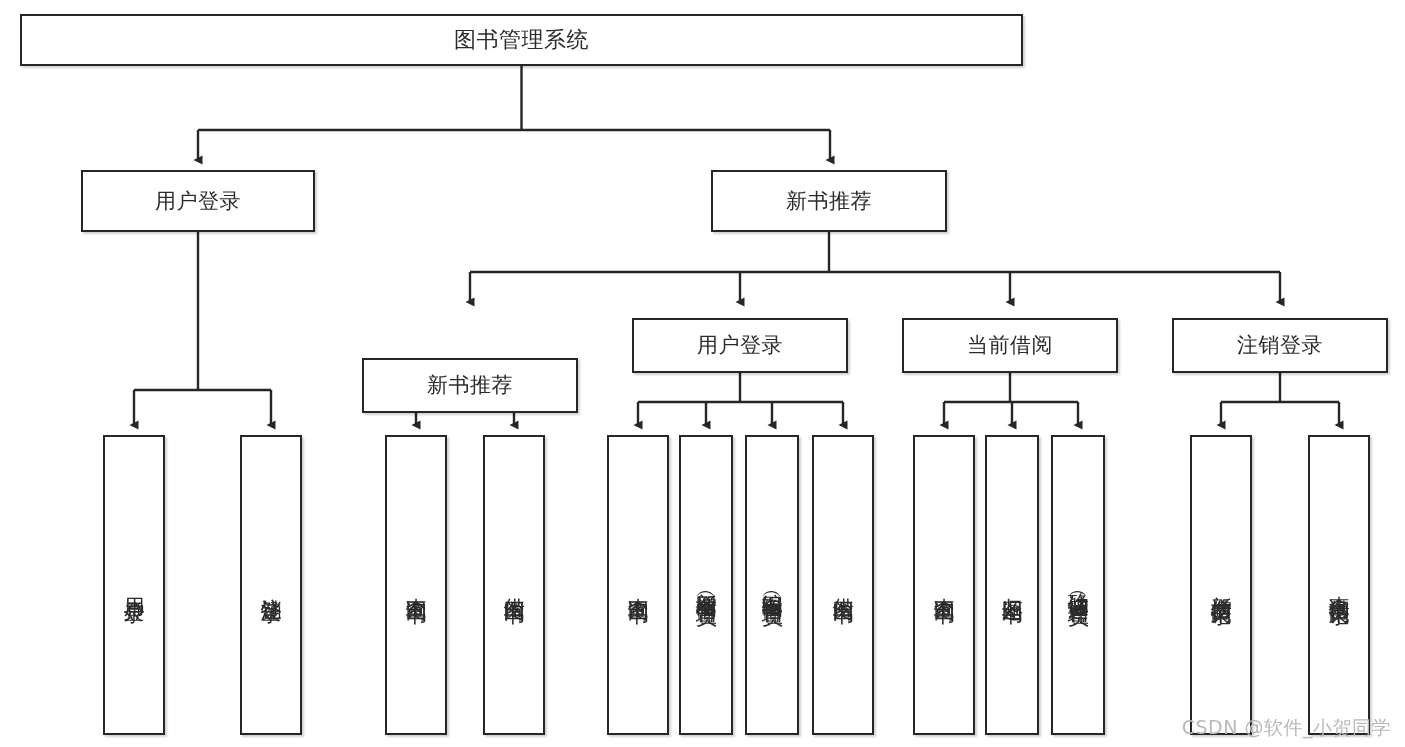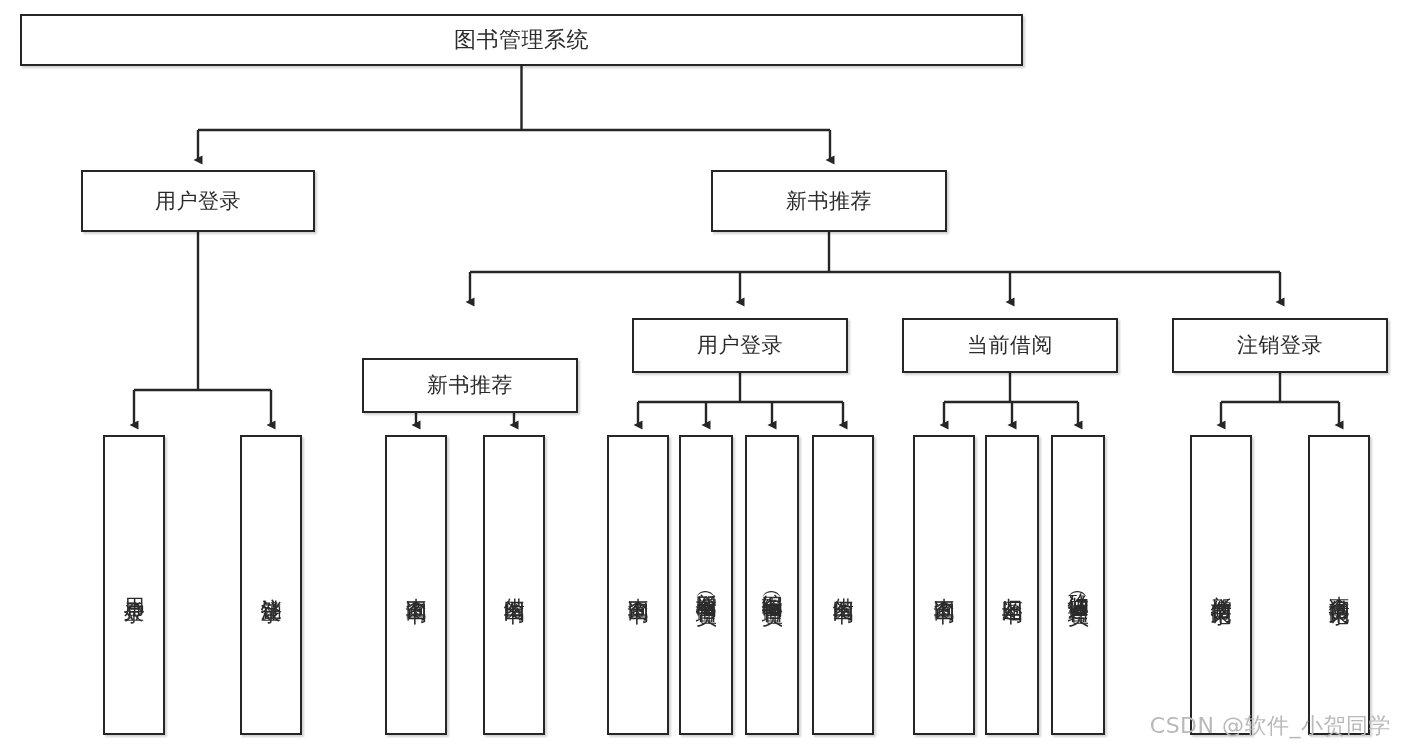--- a/index.html
+++ b/index.html
@@ -57,21 +57,21 @@
     line-height: 1.35;
     letter-spacing: 2px;
     white-space: normal;
     max-height: 100%;
   }
   #watermark {
     position: absolute;
     right: 14px;
     bottom: 6px;
     color: #b9b9b9;
-    font-size: 22px;
+    font-size: 19px;
     letter-spacing: 0.5px;
     white-space: nowrap;
     pointer-events: none;
   }
 </style>
 </head>
 <body>
 
 <div id="diagram-root">
 

